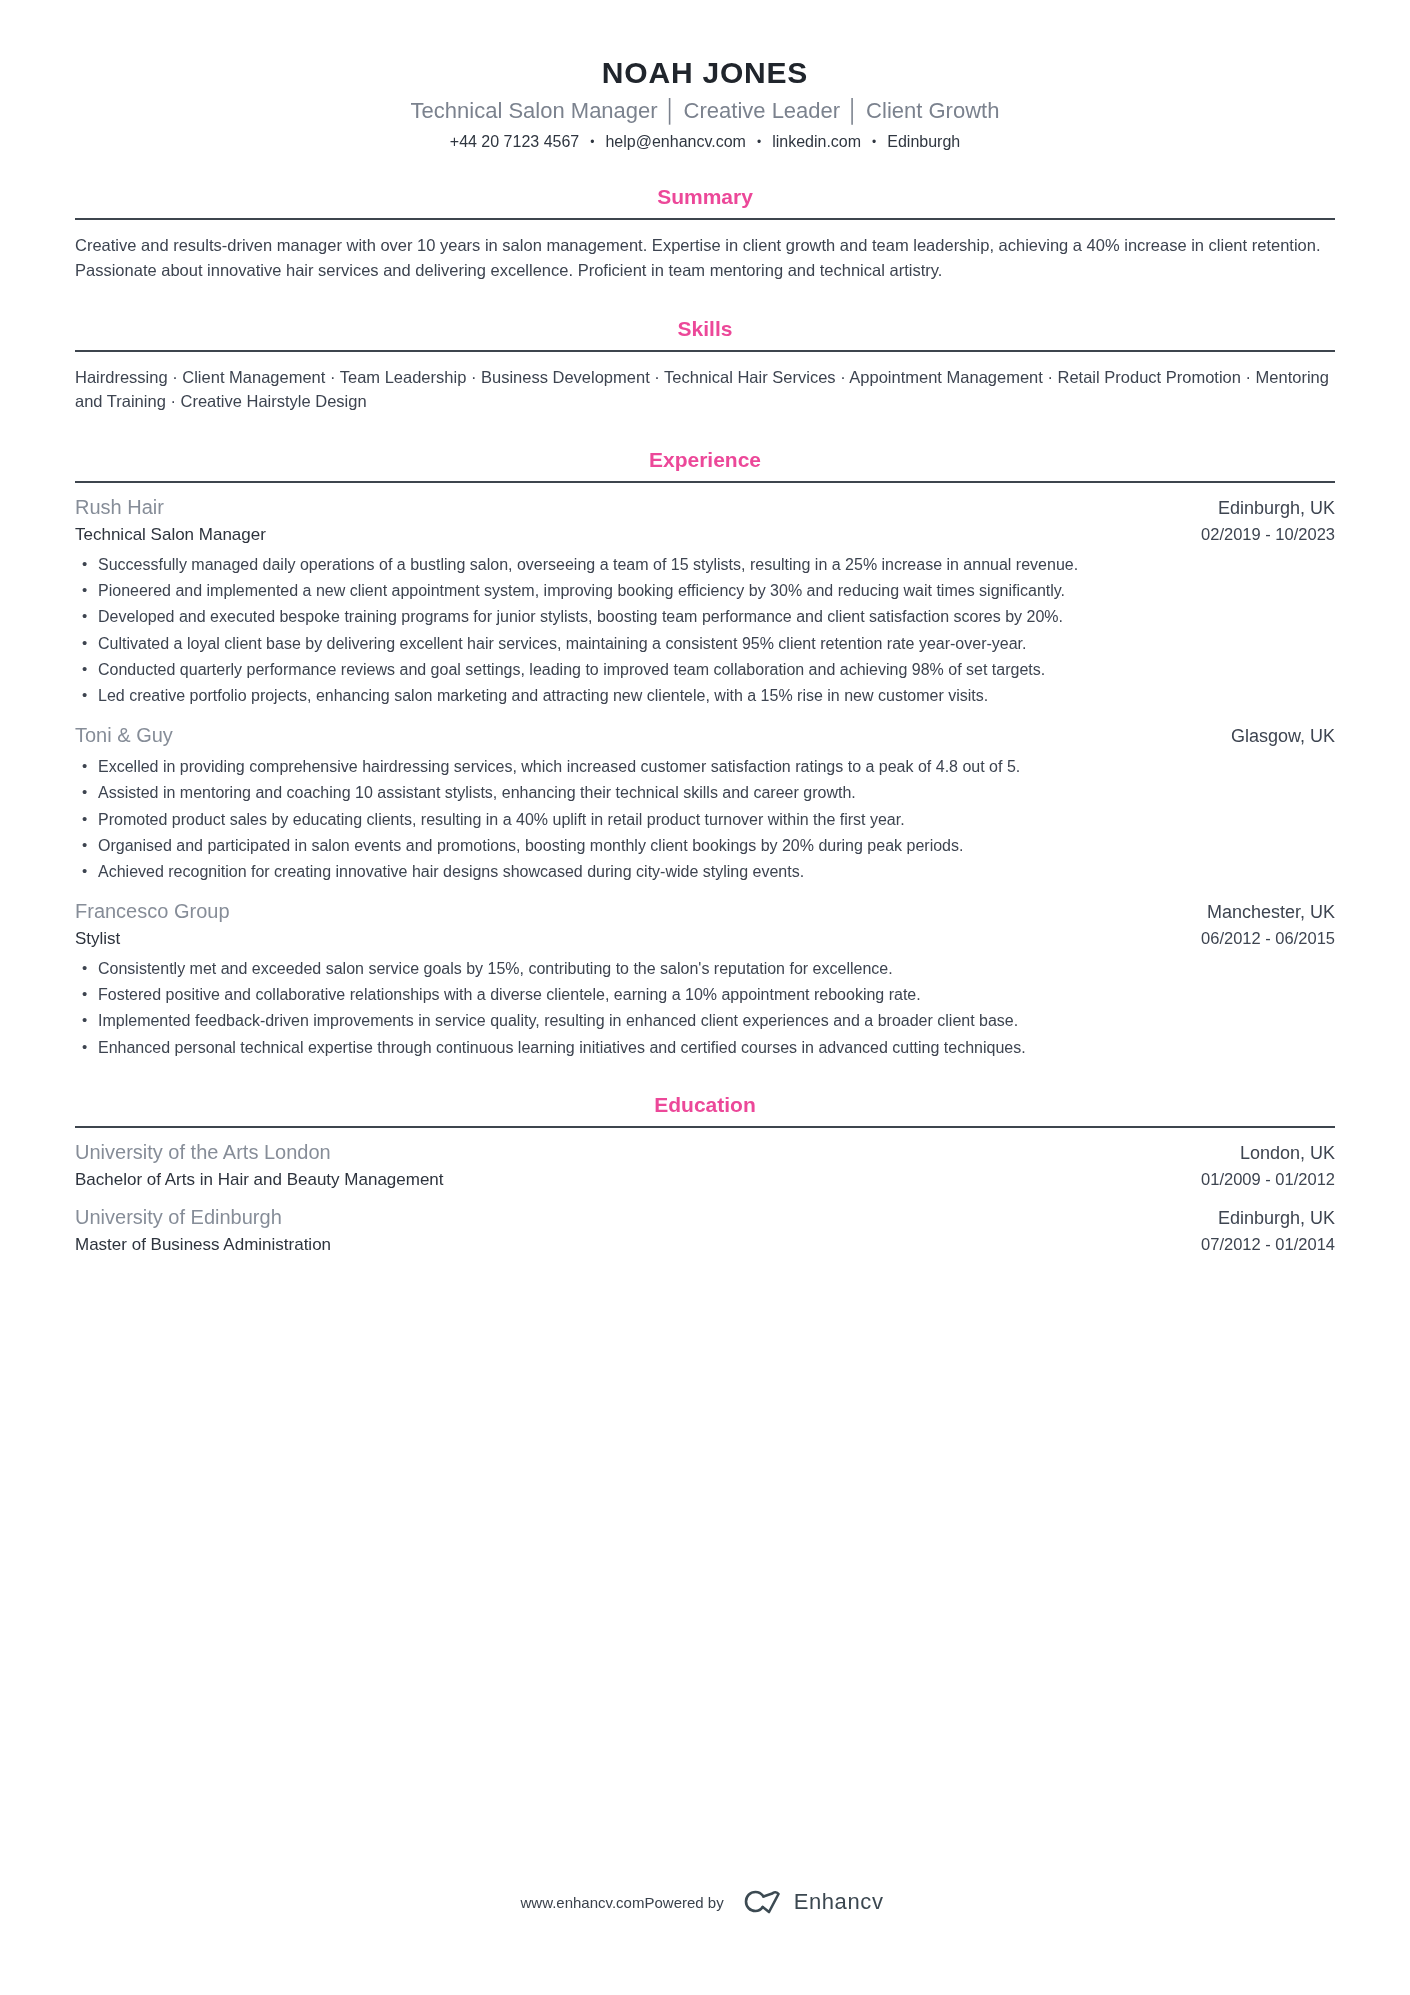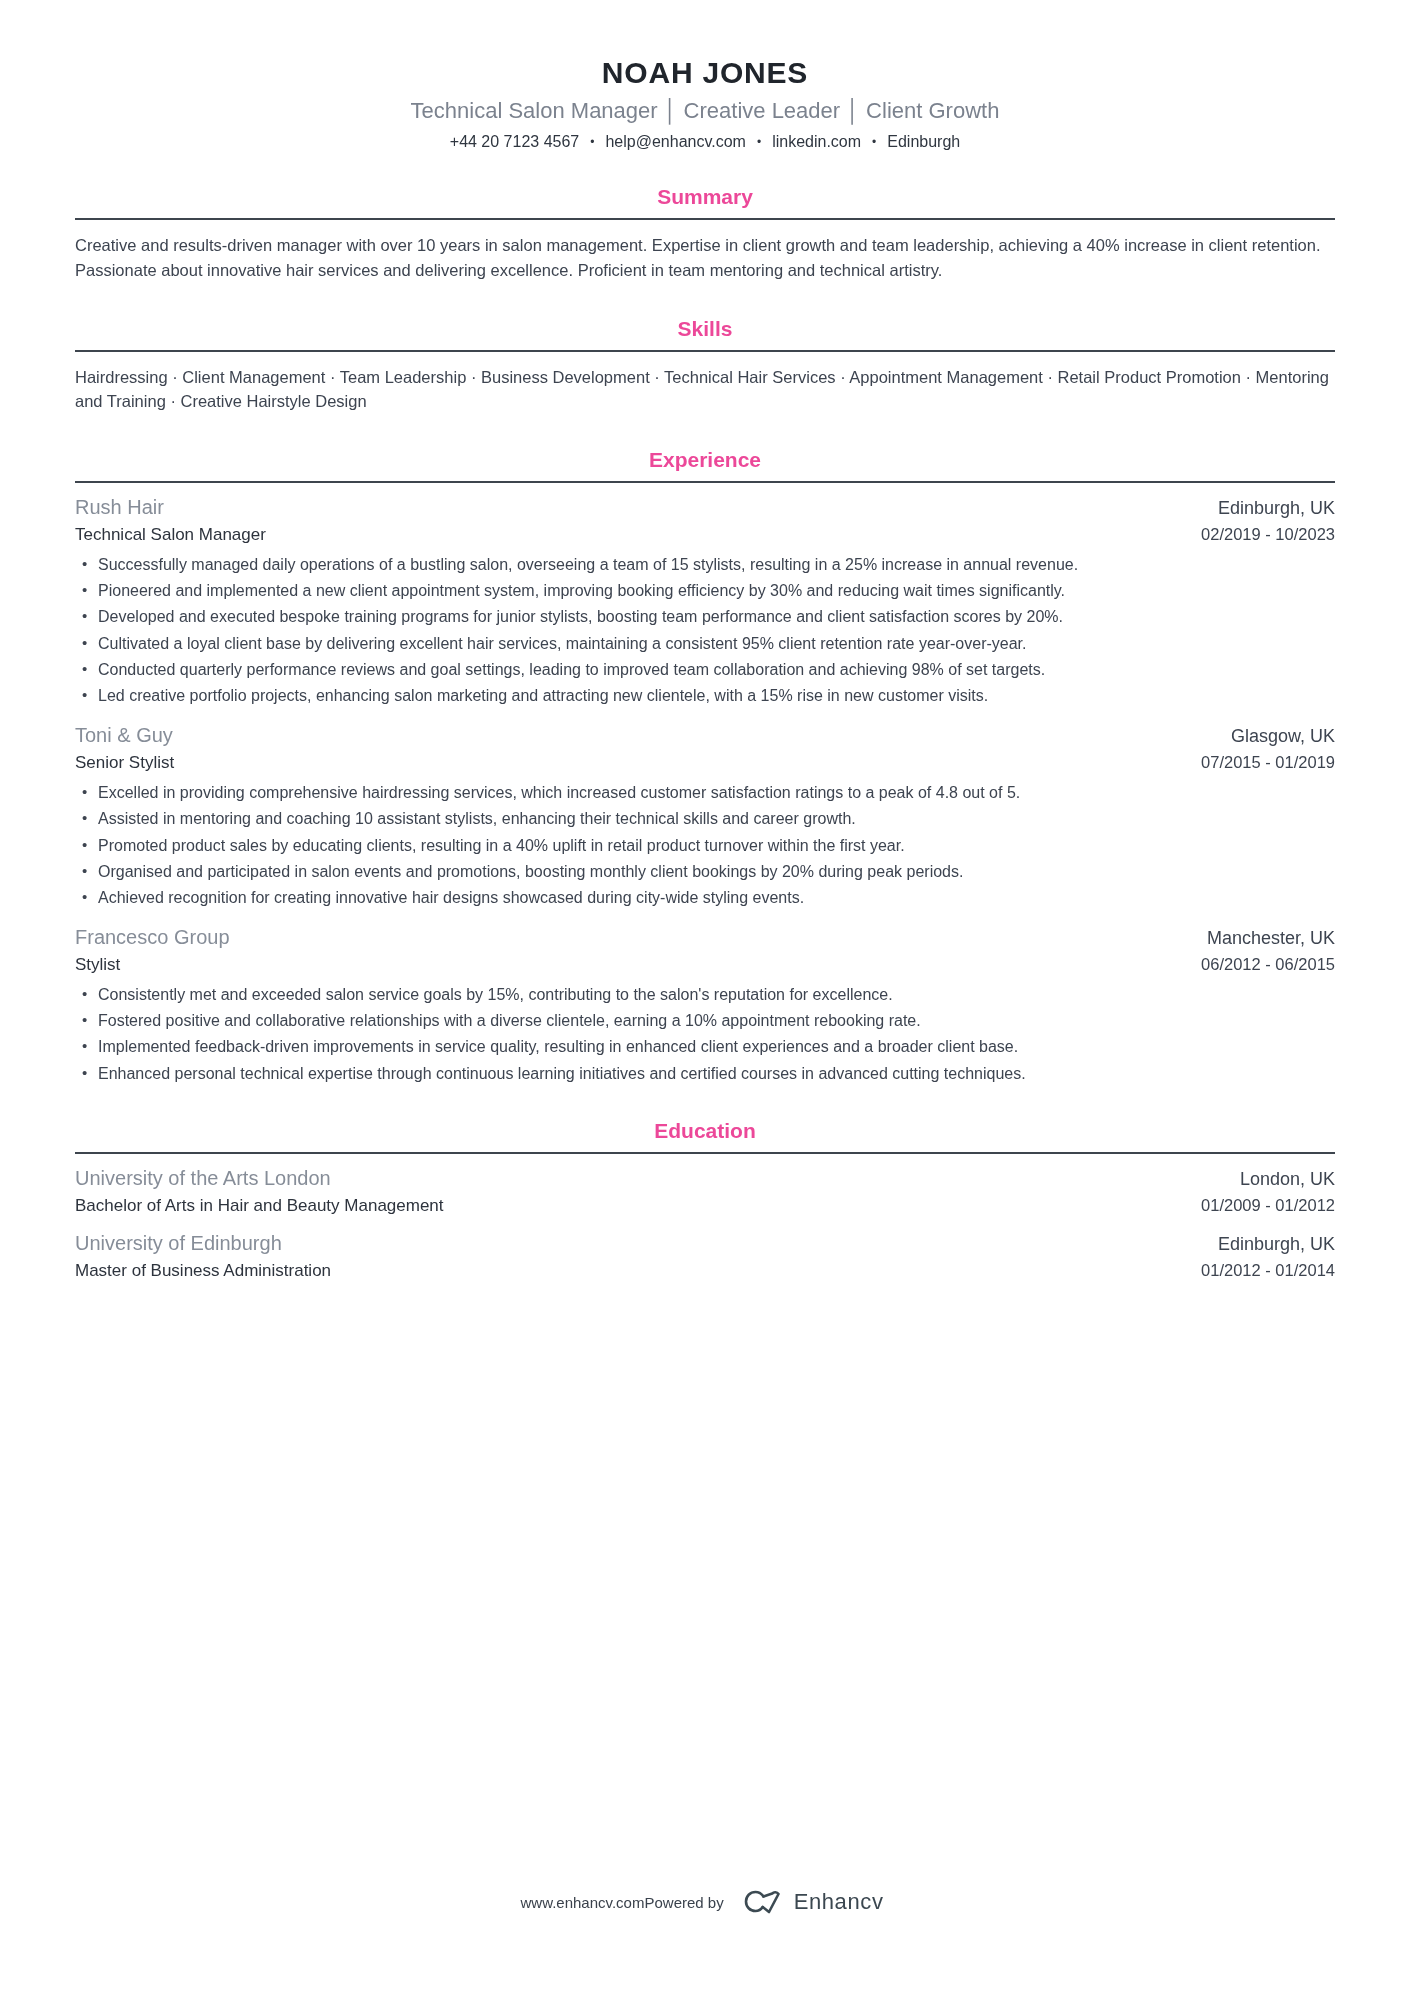--- a/index.html
+++ b/index.html
@@ -142,24 +142,20 @@
           <li>Conducted quarterly performance reviews and goal settings, leading to improved team collaboration and achieving 98% of set targets.</li>
           <li>Led creative portfolio projects, enhancing salon marketing and attracting new clientele, with a 15% rise in new customer visits.</li>
         </ul>
       </div>
 
       <div class="entry">
         <div class="entry-row">
           <span class="company">Toni &amp; Guy</span>
           <span class="entry-location">Glasgow, UK</span>
         </div>
-        <div class="entry-row role-row">
-          <span class="role">Senior Stylist</span>
-          <span class="dates">07/2015 - 01/2019</span>
-        </div>
         <ul class="bullets">
           <li>Excelled in providing comprehensive hairdressing services, which increased customer satisfaction ratings to a peak of 4.8 out of 5.</li>
           <li>Assisted in mentoring and coaching 10 assistant stylists, enhancing their technical skills and career growth.</li>
           <li>Promoted product sales by educating clients, resulting in a 40% uplift in retail product turnover within the first year.</li>
           <li>Organised and participated in salon events and promotions, boosting monthly client bookings by 20% during peak periods.</li>
           <li>Achieved recognition for creating innovative hair designs showcased during city-wide styling events.</li>
         </ul>
       </div>
 
       <div class="entry">
@@ -198,21 +194,21 @@
         </div>
       </div>
 
       <div class="edu-entry">
         <div class="entry-row">
           <span class="company">University of Edinburgh</span>
           <span class="entry-location">Edinburgh, UK</span>
         </div>
         <div class="entry-row role-row">
           <span class="degree">Master of Business Administration</span>
-          <span class="dates">01/2012 - 01/2014</span>
+          <span class="dates">07/2012 - 01/2014</span>
         </div>
       </div>
 
     </div>
   </div>
 
   <div class="footer">
     <span class="footer-site">www.enhancv.com</span>
     <span class="powered">
       <span class="powered-by">Powered by</span>

